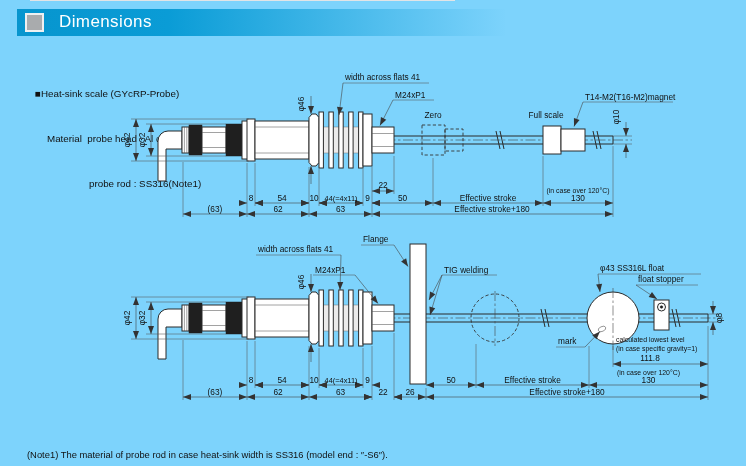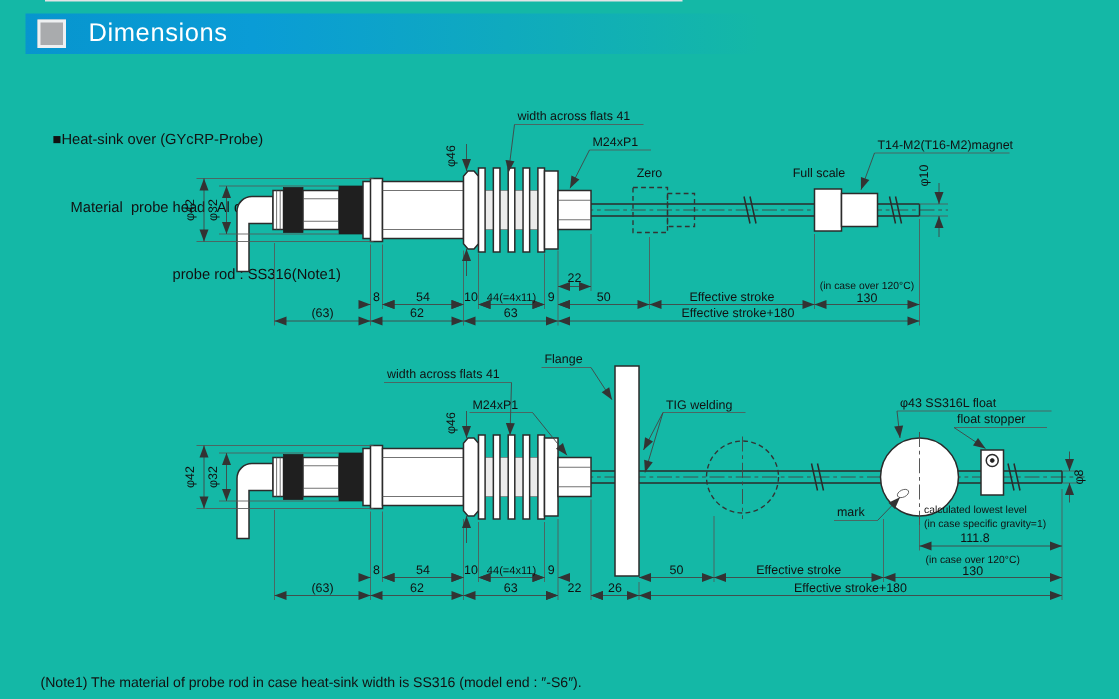--- a/index.html
+++ b/index.html
@@ -1,26 +1,26 @@
 <!DOCTYPE html>
 <html><head>
 <meta charset="utf-8">
 <style>
   html,body{margin:0;padding:0;background:#fff;}
-  .page{position:relative;width:746px;height:466px;background:#14b8a6;overflow:hidden;
+  .page{position:relative;width:746px;height:466px;background:#7dd3fc;overflow:hidden;
         font-family:"Liberation Sans",sans-serif;color:#111;}
   .top-artifact{position:absolute;left:30px;top:0;width:425px;height:1px;background:#e2e4e6;}
   .hdr{position:absolute;left:17px;top:9px;width:505px;height:27px;
        background:linear-gradient(90deg,#0795ce 0%,#0a9cd6 30%,rgba(255,255,255,0) 97%);}
   .hdr-sq{position:absolute;left:8px;top:4px;width:19px;height:19px;background:#a9abad;
           border:2px solid #eef0f1;box-sizing:border-box;}
   .hdr-title{position:absolute;left:42px;top:3px;font-size:17px;color:#fff;letter-spacing:.4px;}
   .intro{position:absolute;left:35px;top:56px;font-size:9.8px;line-height:15px;white-space:pre;}
   .intro .i2{margin-left:12px;}
-  .intro .i3{margin-left:80px;}
+  .intro .i3{margin-left:54px;}
   .notes{position:absolute;left:27px;top:419px;font-size:9.4px;line-height:14.5px;white-space:pre;}
   svg.draw{position:absolute;left:0;top:0;}
   
   .s{stroke:#2b2b2b;stroke-width:1;fill:none;}
   .sw{stroke:#2b2b2b;stroke-width:1;fill:#fff;}
   .blk{fill:#1f1f1f;stroke:#1f1f1f;stroke-width:.5;}
   .thin{stroke:#555;stroke-width:.55;fill:none;}
   .dim{stroke:#444;stroke-width:.6;fill:none;}
   .cl{stroke:#444;stroke-width:.6;stroke-dasharray:10 2.5 2.5 2.5;fill:none;}
   .dsh{stroke:#333;stroke-width:.9;stroke-dasharray:3.2 2.2;fill:none;}
@@ -33,21 +33,21 @@
 
 <div class="page">
   <div class="top-artifact"></div>
 
   <div class="hdr">
     <div class="hdr-sq"></div>
     <div class="hdr-title">Dimensions</div>
   </div>
 
   <div class="intro">
-    <div class="i1">■Heat-sink over (GYcRP-Probe)</div>
+    <div class="i1">■Heat-sink scale (GYcRP-Probe)</div>
     <div class="i2">Material  probe head : Al diecast</div>
     <div class="i3">probe rod : SS316(Note1)</div>
   </div>
 
   <svg class="draw" width="746" height="466" viewBox="0 0 746 466">
     <defs>
       <marker id="ar" markerUnits="userSpaceOnUse" markerWidth="9" markerHeight="8" viewBox="0 0 9 8" refX="8.5" refY="4" orient="auto-start-reverse">
         <path d="M0.5,1 L8.5,4 L0.5,7 Z" fill="#333"></path>
       </marker>
     </defs>

